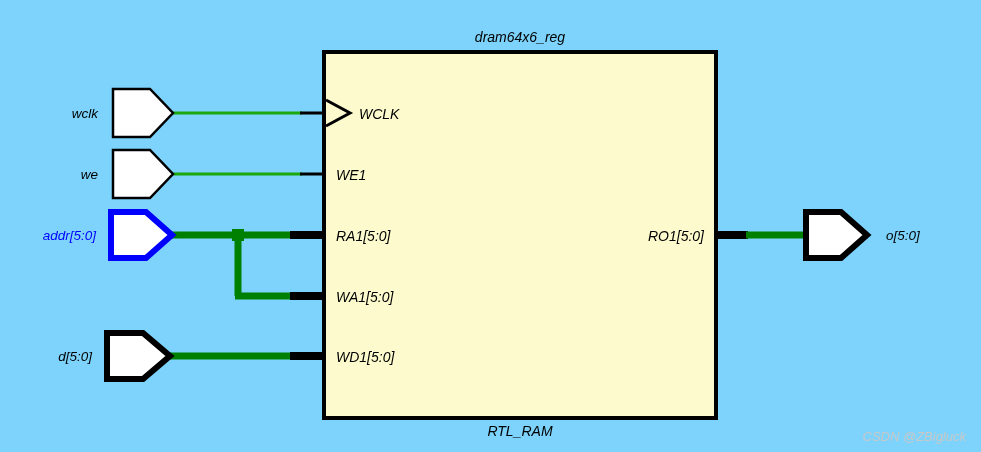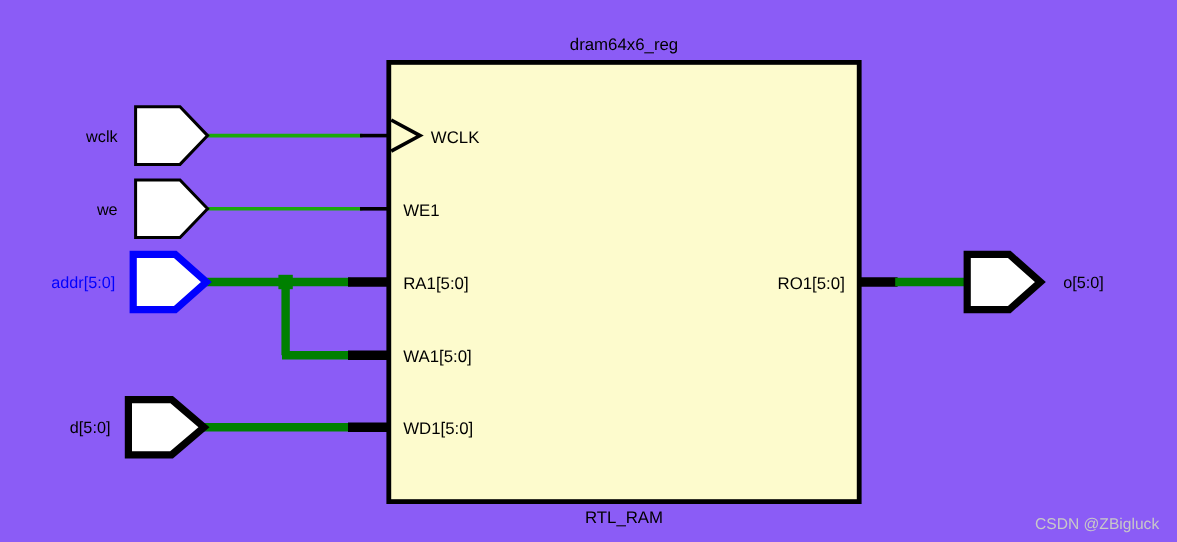--- a/index.html
+++ b/index.html
@@ -7,22 +7,23 @@
     padding: 0;
     background: #ffffff;
   }
   body {
     font-family: "Liberation Sans", sans-serif;
   }
   #schematic-root {
     position: relative;
     width: 981px;
     height: 452px;
-    background: #8b5cf6;
+    background: #7dd3fc;
     overflow: hidden;
+    font-style: italic;
   }
   svg#schematic-svg {
     position: absolute;
     left: 0;
     top: 0;
     width: 981px;
     height: 452px;
     display: block;
   }
   text {

